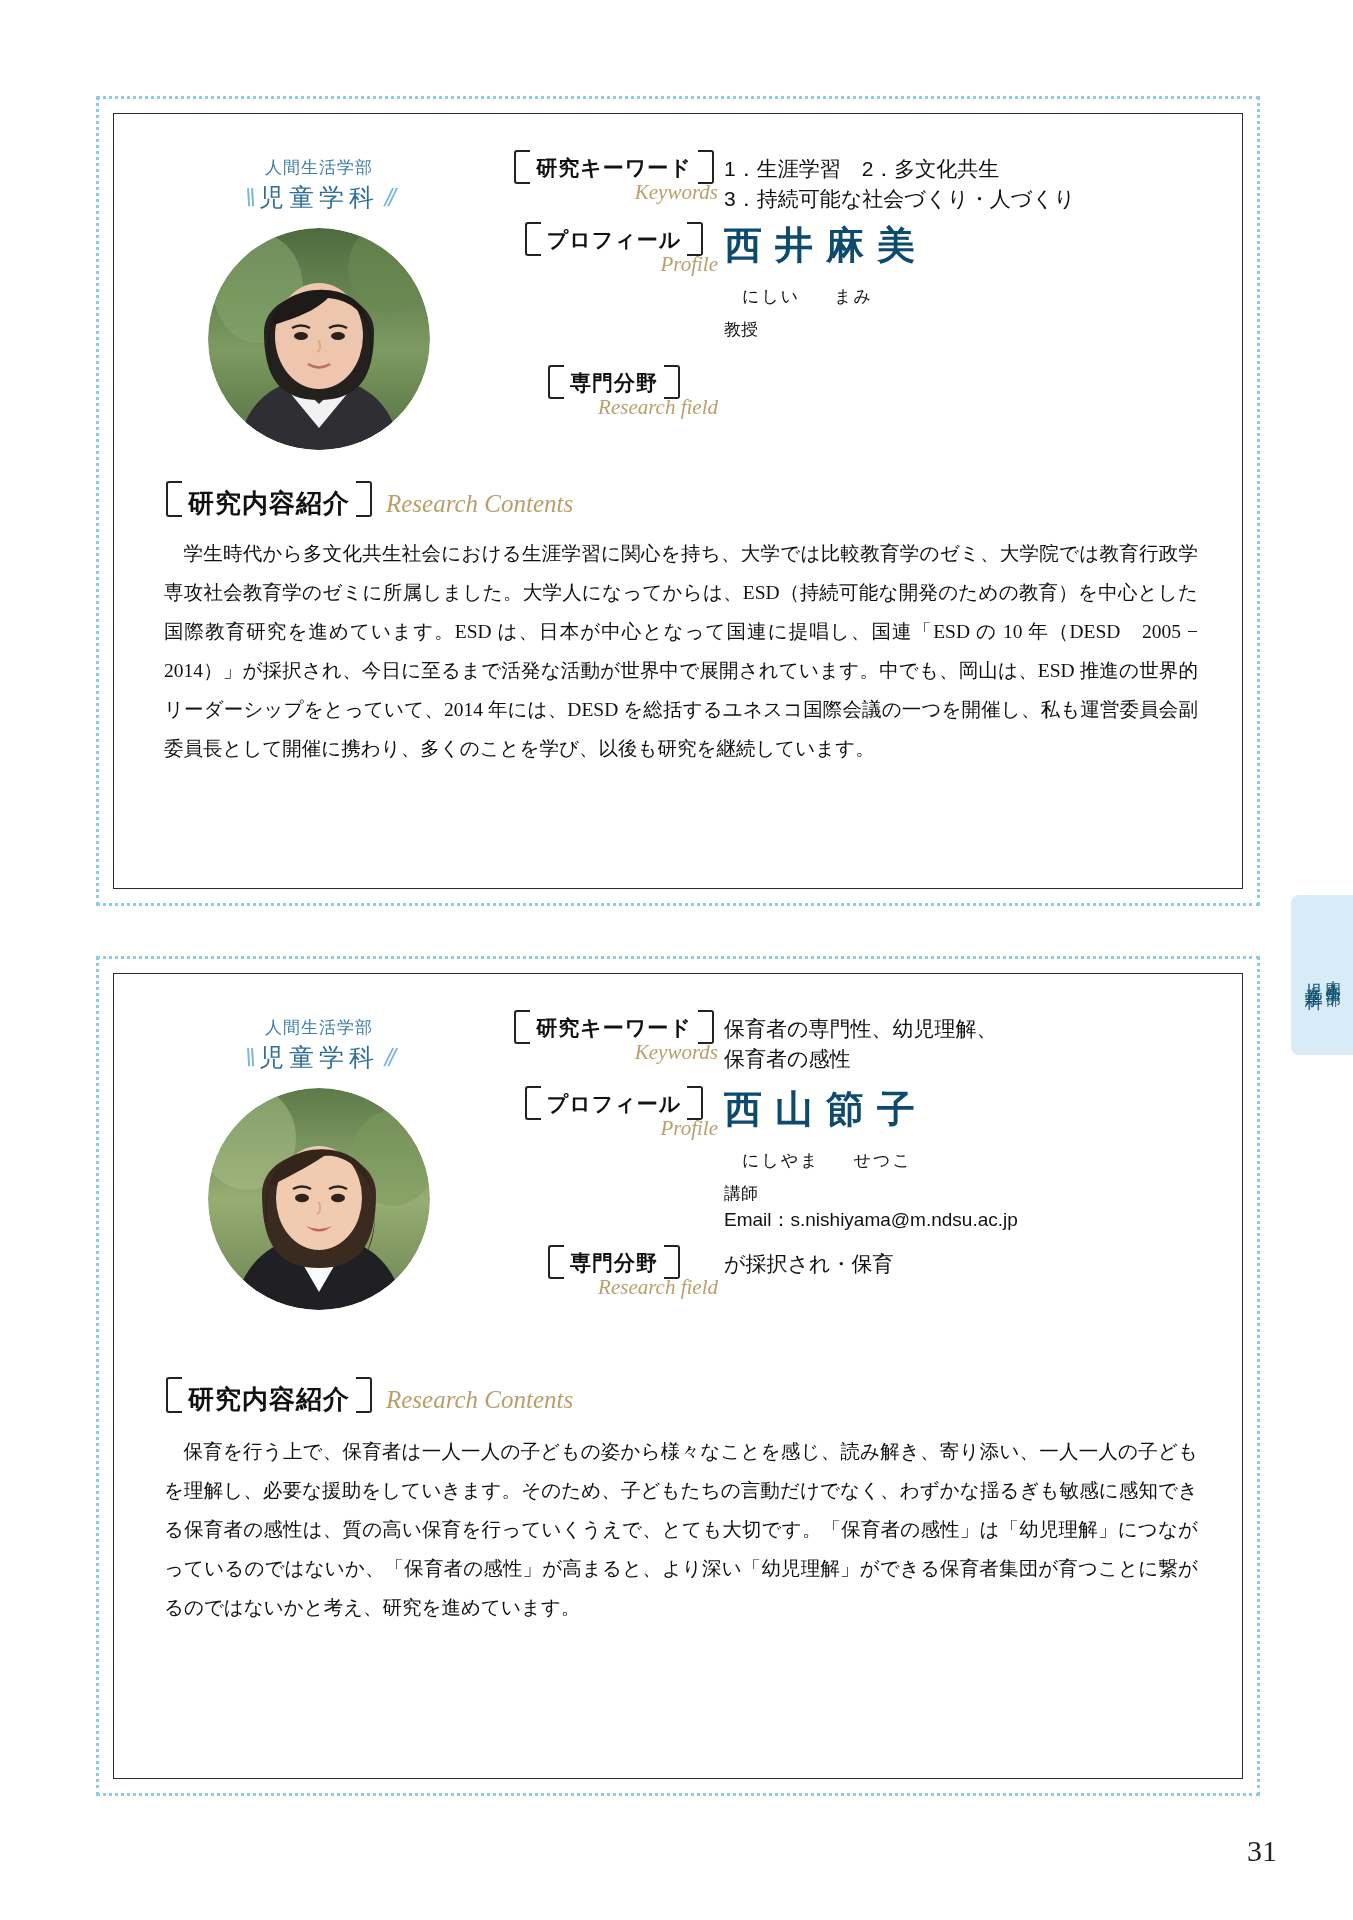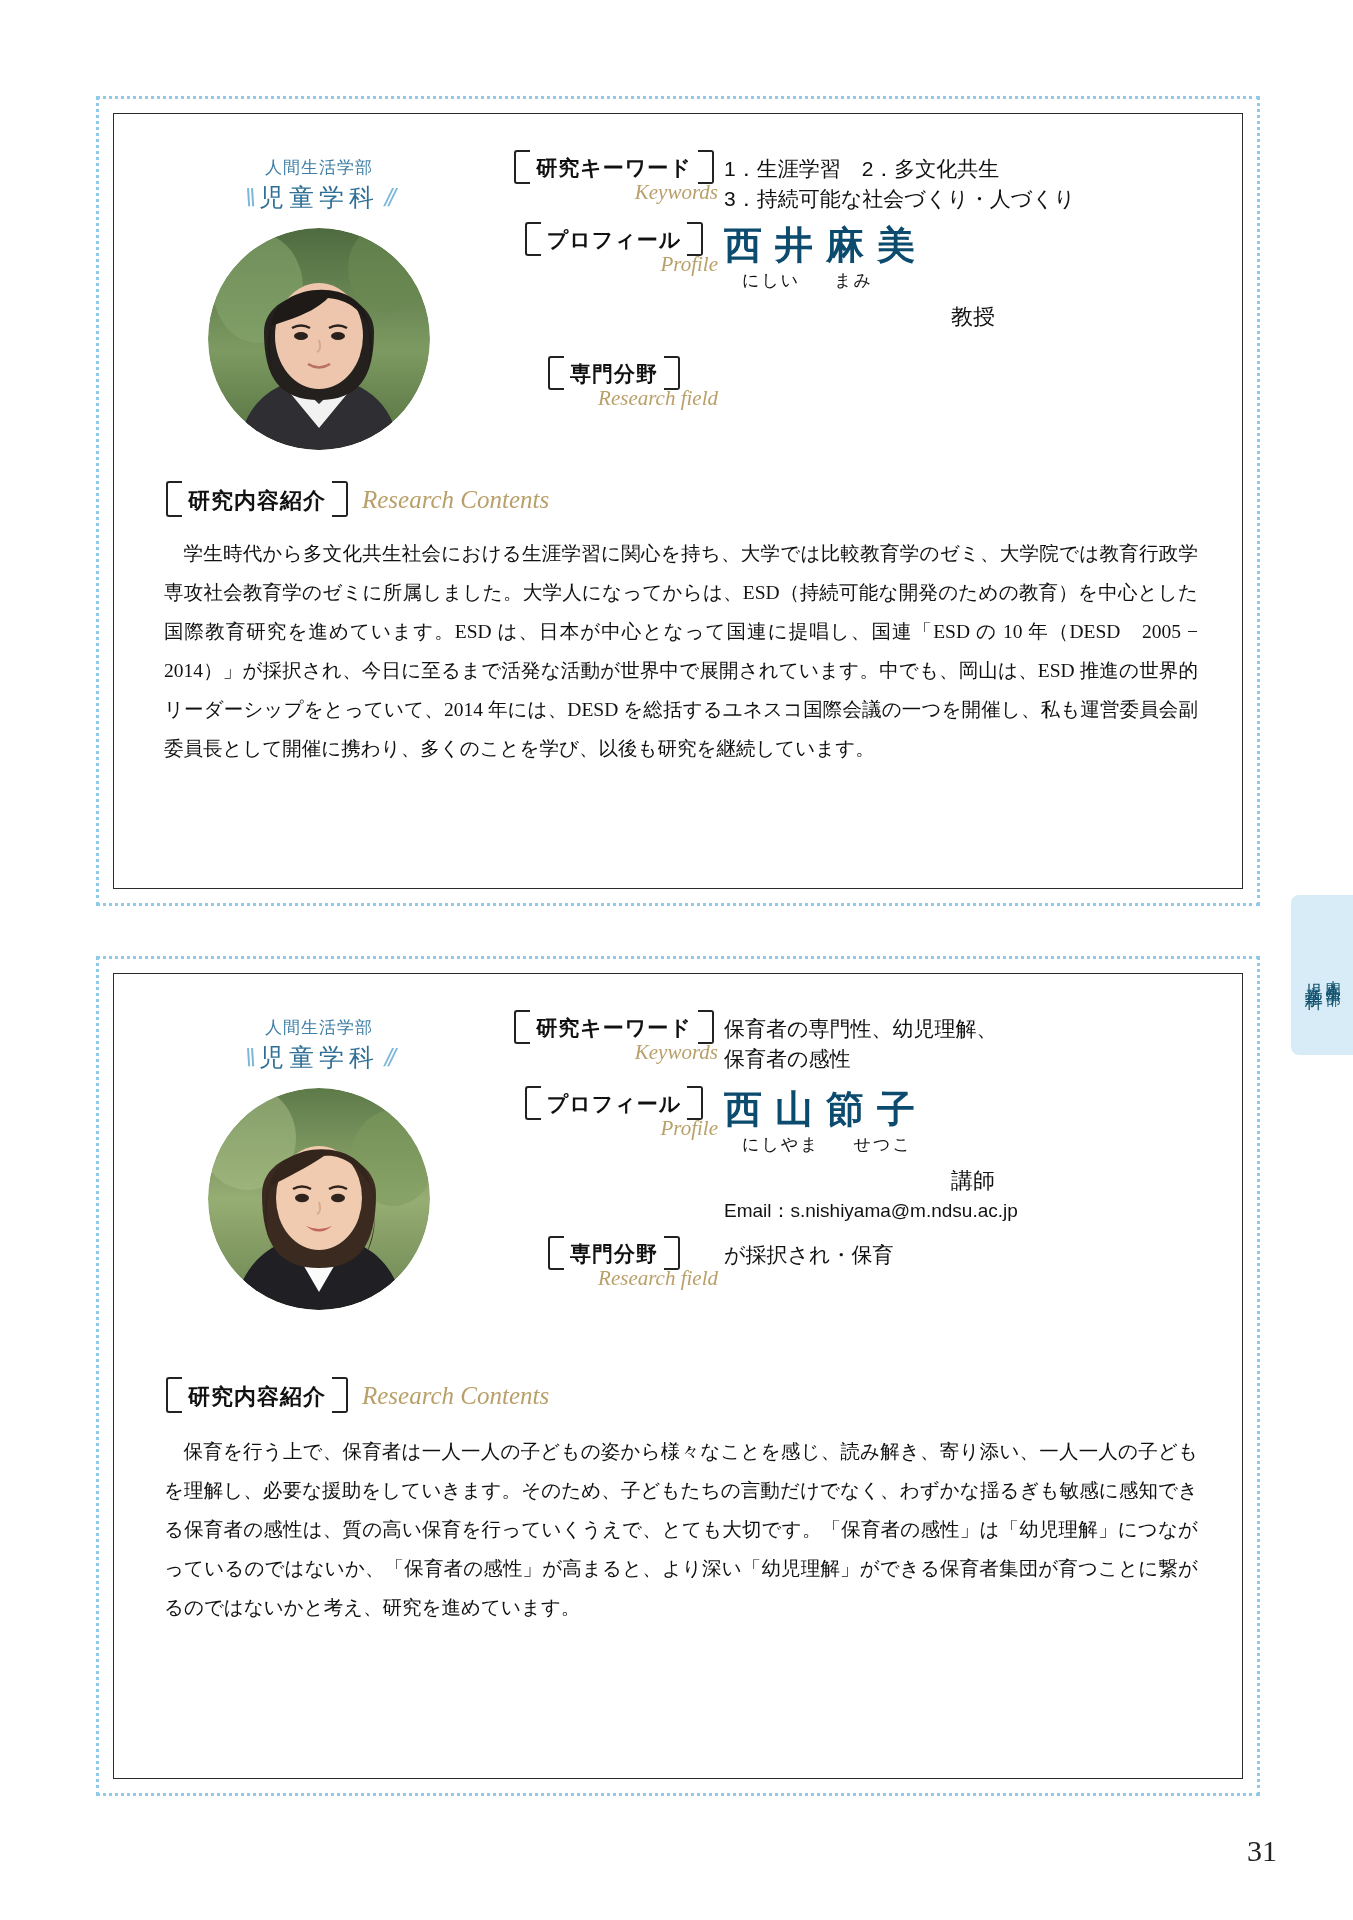--- a/index.html
+++ b/index.html
@@ -156,47 +156,46 @@
     font-weight: bold;
     letter-spacing: 13px;
     color: #0c4a6e;
     line-height: 1.15;
   }
   .name-kana {
     font-size: 17px;
     color: #111;
     letter-spacing: 2px;
     padding-left: 18px;
-    margin-top: 2px;
+    margin-top: 18px;
   }
   .name-kana .gap { display: inline-block; width: 34px; }
   .title-text {
-    font-size: 22px;
+    font-size: 17px;
     margin-top: 10px;
     color: #111;
-    text-align: center;
   }
   .email-text {
     font-size: 19px;
     margin-top: 2px;
     color: #111;
   }
 
   
   .rc-head {
     position: absolute;
     left: 52px;
     display: flex;
     align-items: baseline;
     gap: 14px;
   }
   #rc-head-1 { top: 372px; }
   #rc-head-2 { top: 408px; }
   .rc-jp {
-    font-size: 22px;
+    font-size: 26px;
     font-weight: bold;
     letter-spacing: 1px;
     position: relative;
     padding: 0 22px;
     color: #111;
   }
   .rc-jp::before,
   .rc-jp::after {
     content: "";
     position: absolute;

